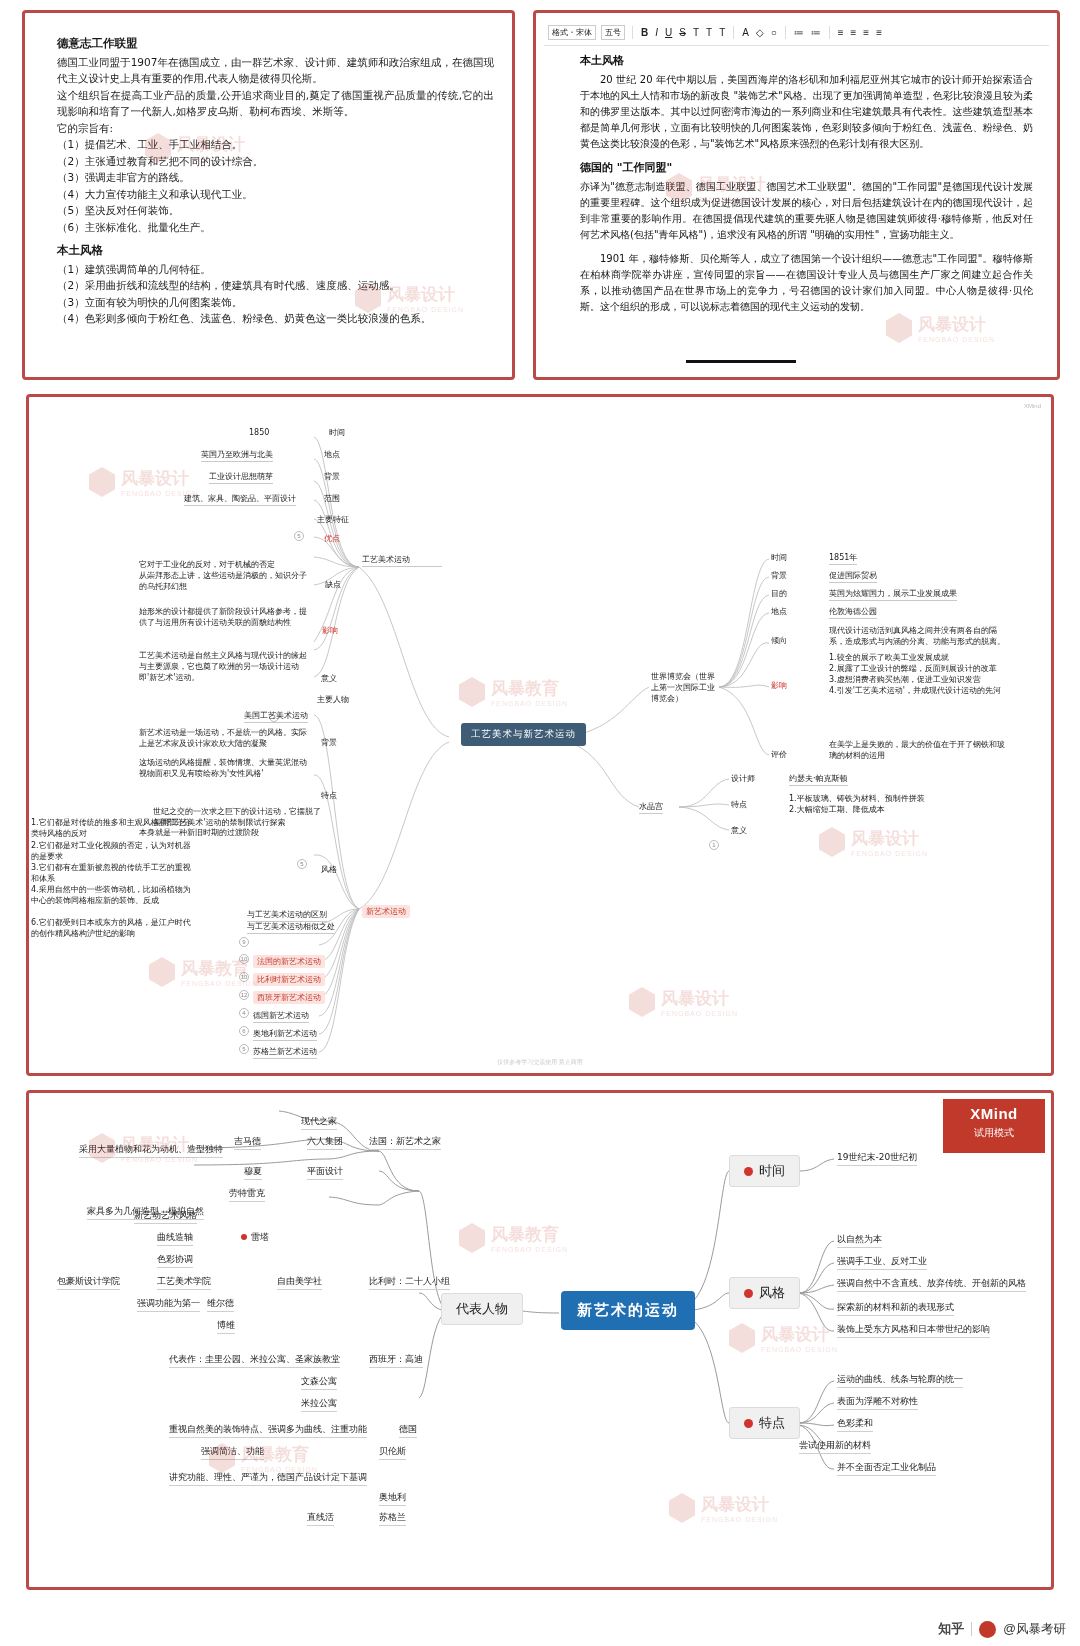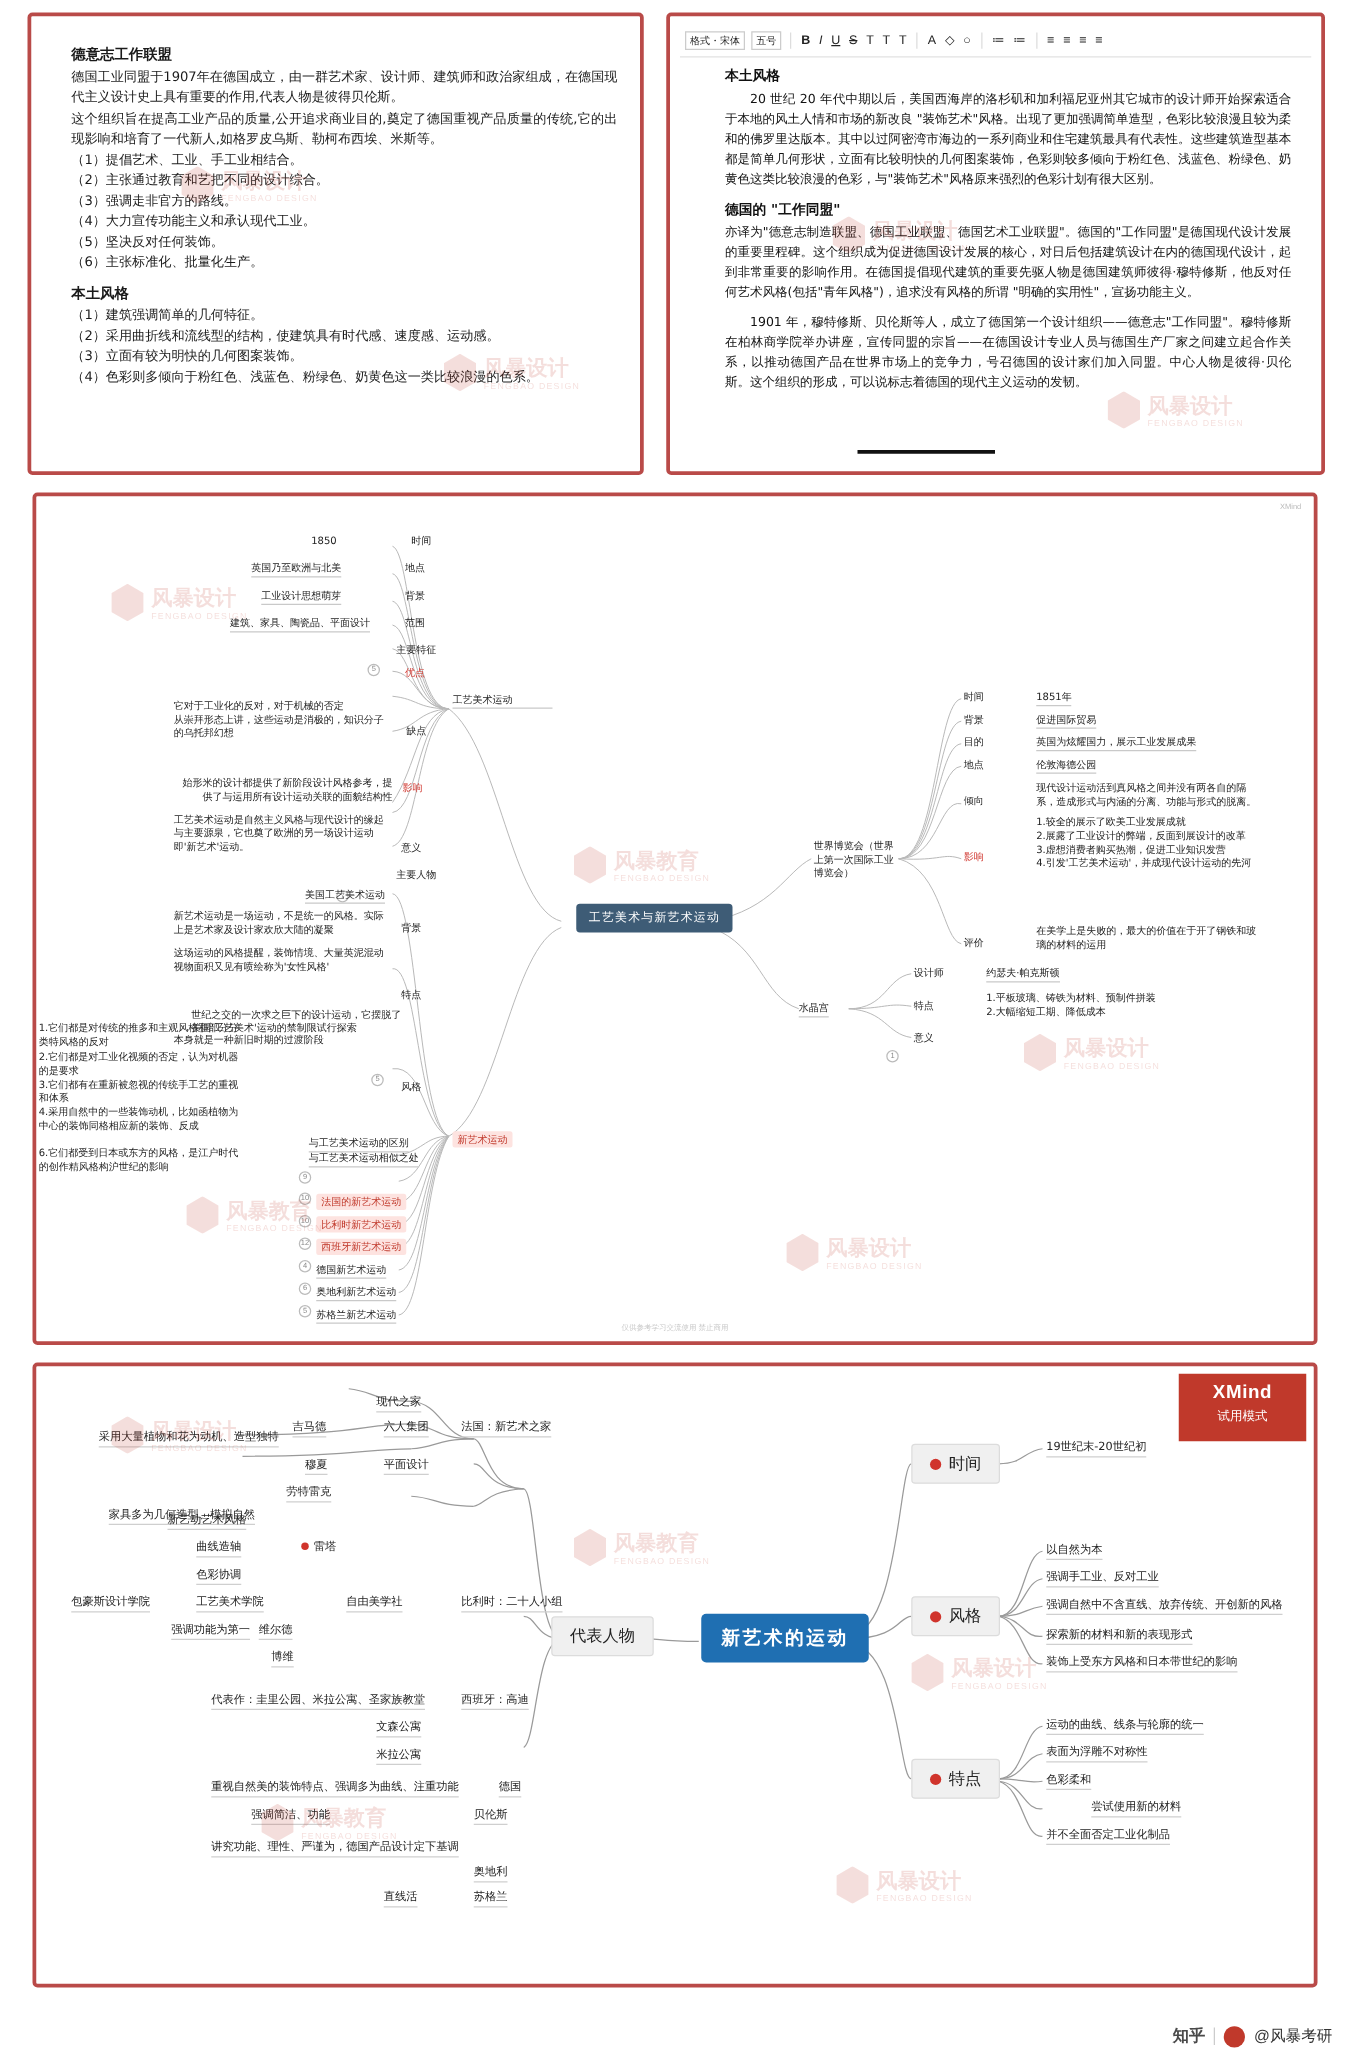--- a/index.html
+++ b/index.html
@@ -257,20 +257,21 @@
 <body>
 
 <div id="page">
 
   <div class="card doc1">
     <div class="card-inner">
       <div class="content">
         <h3>德意志工作联盟</h3>
         <p>德国工业同盟于1907年在德国成立，由一群艺术家、设计师、建筑师和政治家组成，在德国现代主义设计史上具有重要的作用,代表人物是彼得贝伦斯。</p>
         <p>这个组织旨在提高工业产品的质量,公开追求商业目的,奠定了德国重视产品质量的传统,它的出现影响和培育了一代新人,如格罗皮乌斯、勒柯布西埃、米斯等。</p>
+        <p>它的宗旨有:</p>
         <p>（1）提倡艺术、工业、手工业相结合。</p>
         <p>（2）主张通过教育和艺把不同的设计综合。</p>
         <p>（3）强调走非官方的路线。</p>
         <p>（4）大力宣传功能主义和承认现代工业。</p>
         <p>（5）坚决反对任何装饰。</p>
         <p>（6）主张标准化、批量化生产。</p>
         <div class="gap"></div>
         <h3>本土风格</h3>
         <p>（1）建筑强调简单的几何特征。</p>
         <p>（2）采用曲折线和流线型的结构，使建筑具有时代感、速度感、运动感。</p>
@@ -409,21 +410,21 @@
       <div class="node u" style="left:180px; top:74px;">工业设计思想萌芽</div>
       <div class="node" style="left:295px; top:96px;">范围</div>
       <div class="node u" style="left:155px; top:96px;">建筑、家具、陶瓷品、平面设计</div>
       <div class="node" style="left:288px; top:117px;">主要特征</div>
       <div class="badge" style="left:265px; top:134px;">5</div>
       <div class="node red" style="left:295px; top:136px;">优点</div>
       <div class="node" style="left:296px; top:182px;">缺点</div>
       <div class="node" style="left:110px; top:162px; width:175px;">它对于工业化的反对，对于机械的否定
 从崇拜形态上讲，这些运动是消极的，知识分子的乌托邦幻想</div>
       <div class="node red" style="left:293px; top:228px;">影响</div>
-      <div class="node" style="left:110px; top:224px; width:175px;text-align:right;">始形米的设计都提供了新阶段设计风格参考，提供了与运用所有设计运动关联的面貌结构性</div>
+      <div class="node" style="left:110px; top:209px; width:175px;">始形米的设计都提供了新阶段设计风格参考，提供了与运用所有设计运动关联的面貌结构性</div>
       <div class="node" style="left:292px; top:276px;">意义</div>
       <div class="node" style="left:110px; top:253px; width:175px;">工艺美术运动是自然主义风格与现代设计的缘起与主要源泉，它也奠了欧洲的另一场设计运动即'新艺术'运动。</div>
       <div class="node" style="left:288px; top:297px;">主要人物</div>
       <div class="badge" style="left:240px; top:315px;">7</div>
       <div class="node u" style="left:215px; top:313px;">美国工艺美术运动</div>
 
       <div class="hl-red" style="left:333px; top:508px;">新艺术运动</div>
       <div class="node" style="left:292px; top:340px;">背景</div>
       <div class="node" style="left:110px; top:330px; width:175px;">新艺术运动是一场运动，不是统一的风格。实际上是艺术家及设计家欢欣大陆的凝聚</div>
       <div class="node" style="left:292px; top:393px;">特点</div>
@@ -573,21 +574,21 @@
 
       <div class="n2 u" style="left:808px; top:140px;">以自然为本</div>
       <div class="n2 u" style="left:808px; top:162px;">强调手工业、反对工业</div>
       <div class="n2 u" style="left:808px; top:184px;">强调自然中不含直线、放弃传统、开创新的风格</div>
       <div class="n2 u" style="left:808px; top:208px;">探索新的材料和新的表现形式</div>
       <div class="n2 u" style="left:808px; top:230px;">装饰上受东方风格和日本带世纪的影响</div>
 
       <div class="n2 u" style="left:808px; top:280px;">运动的曲线、线条与轮廓的统一</div>
       <div class="n2 u" style="left:808px; top:302px;">表面为浮雕不对称性</div>
       <div class="n2 u" style="left:808px; top:324px;">色彩柔和</div>
-      <div class="n2 u" style="left:844px; top:346px;">尝试使用新的材料</div>
+      <div class="n2 u" style="left:770px; top:346px;">尝试使用新的材料</div>
       <div class="n2 u" style="left:808px; top:368px;">并不全面否定工业化制品</div>
 
       <div class="pill big" style="left:412px; top:200px;">代表人物</div>
 
       <div class="n2 u" style="left:50px; top:50px;">采用大量植物和花为动机、造型独特</div>
       <div class="n2 u" style="left:58px; top:72px;margin-top:40px;">家具多为几何造型、模拟自然</div>
       <div class="n2 u" style="left:272px; top:22px;">现代之家</div>
       <div class="n2 u" style="left:205px; top:42px;">吉马德</div>
       <div class="n2 u" style="left:278px; top:42px;">六人集团</div>
       <div class="n2 u" style="left:340px; top:42px;">法国：新艺术之家</div>

